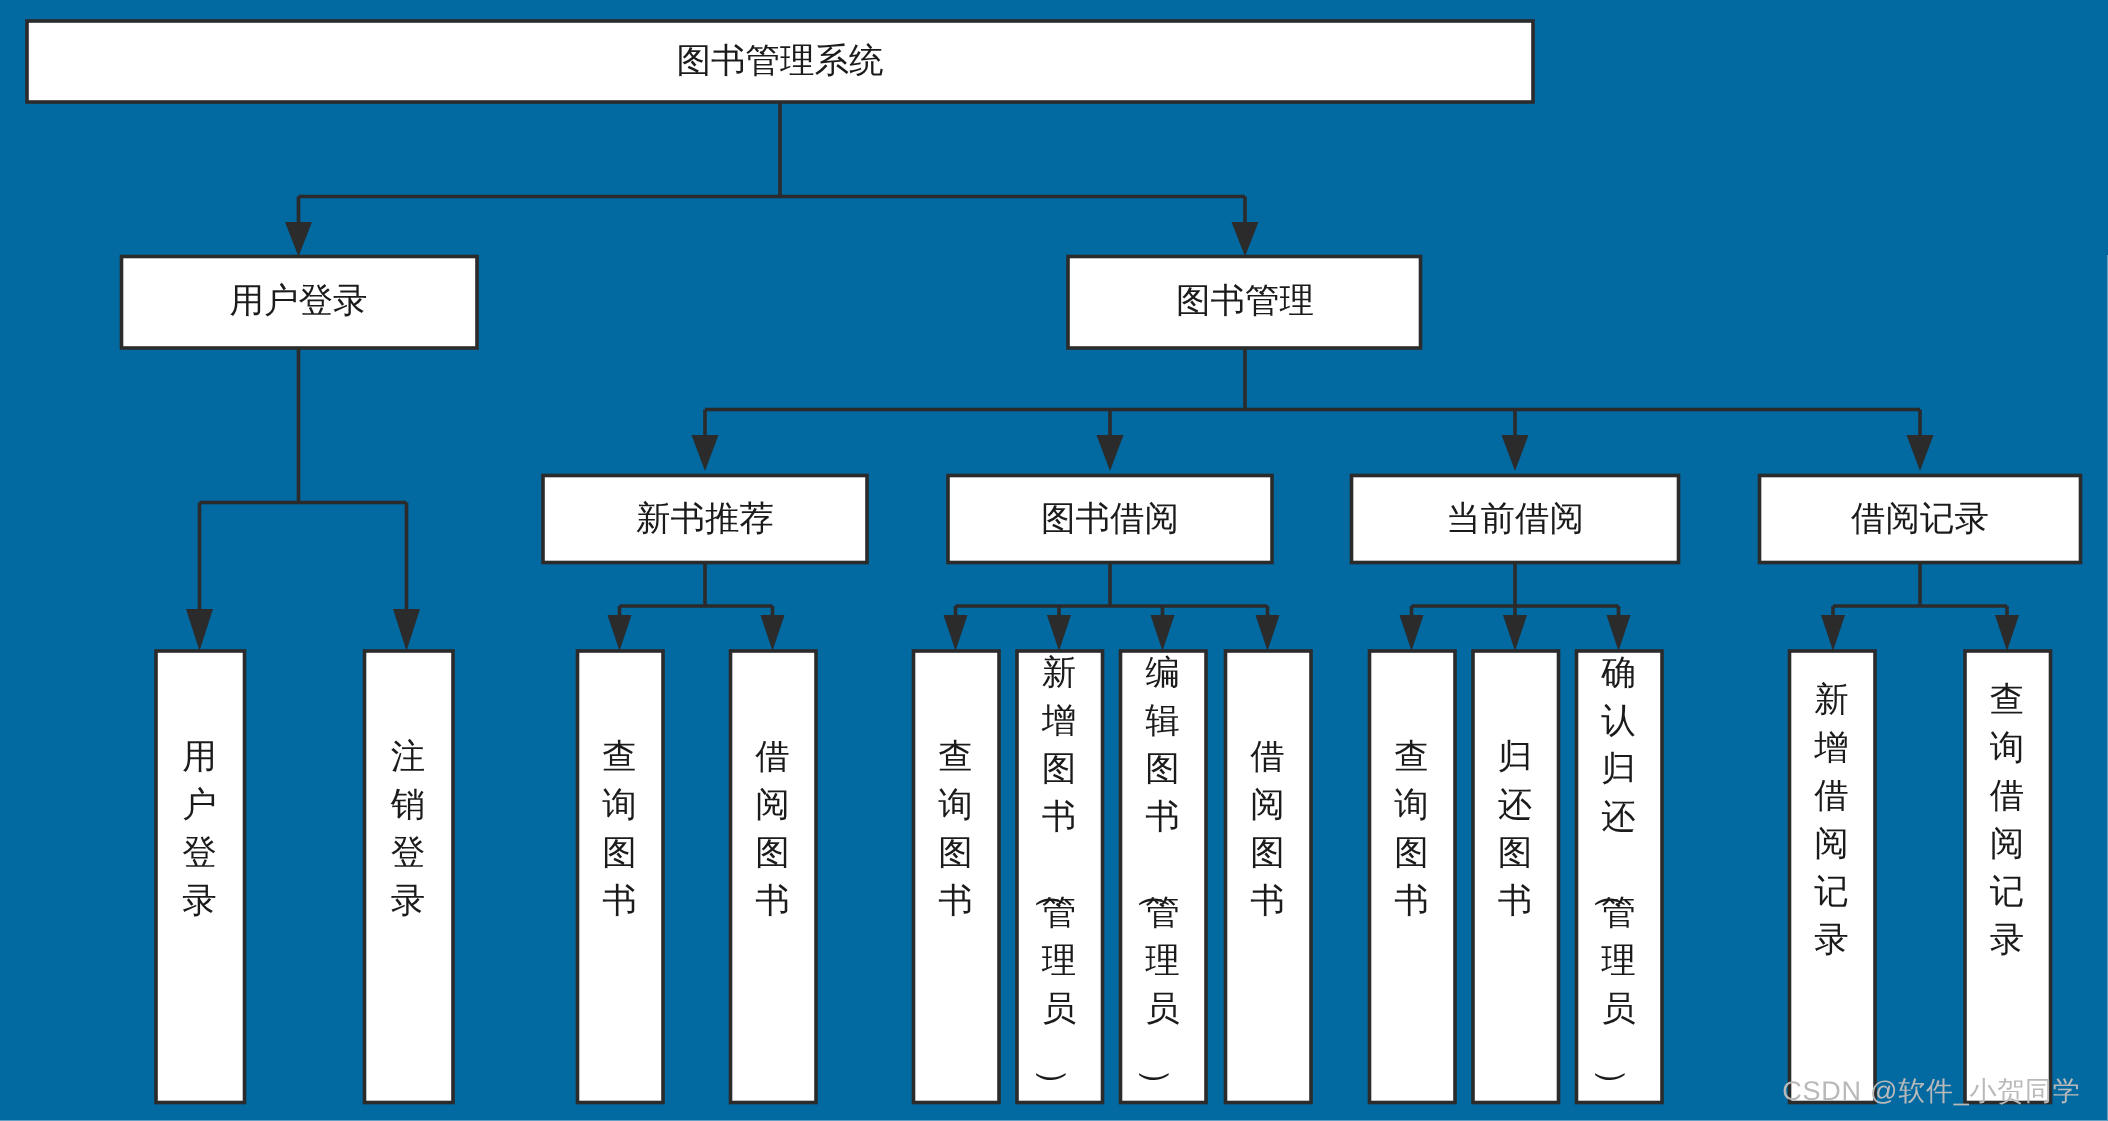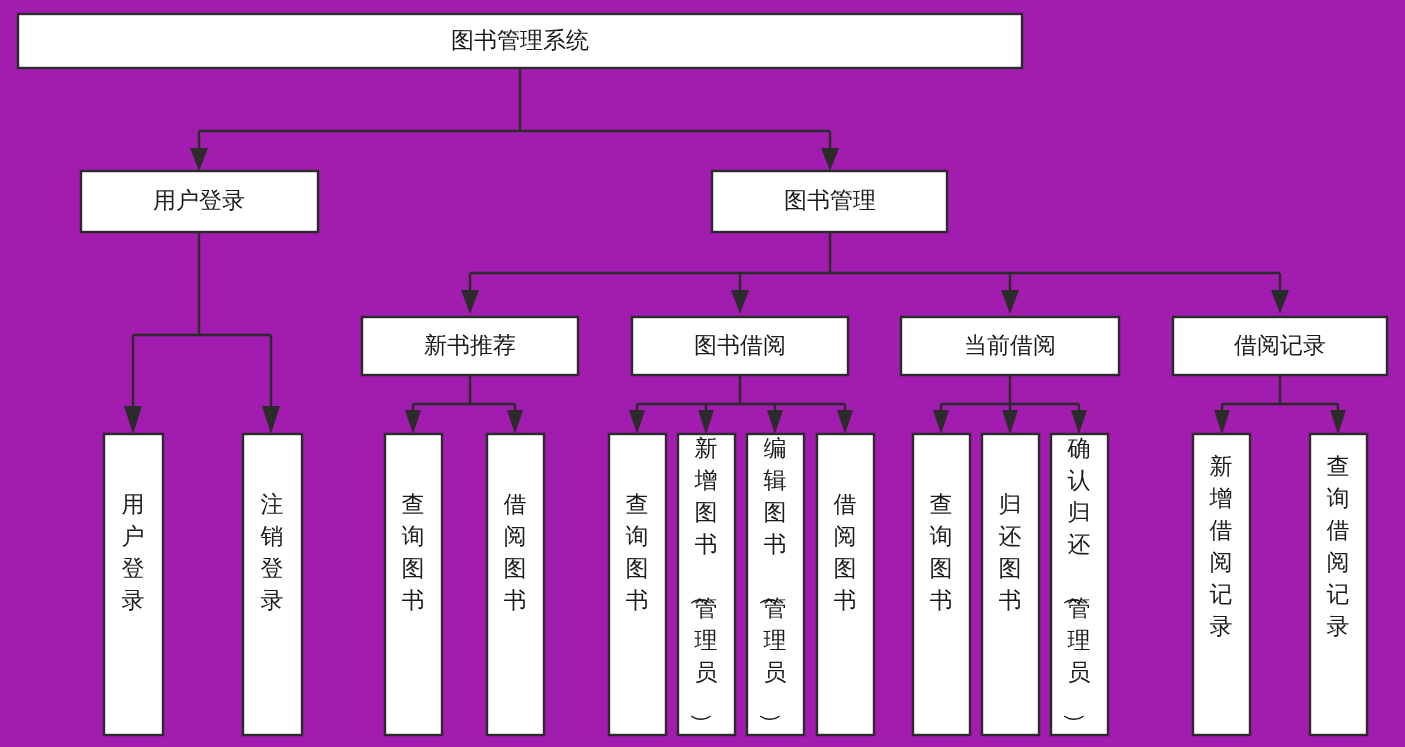--- a/index.html
+++ b/index.html
@@ -12,21 +12,21 @@
     width: 1405px;
     height: 747px;
     font-family: "Liberation Sans", "DejaVu Sans", sans-serif;
     overflow: hidden;
     position: relative;
   }
   #diagram-root {
     position: relative;
     width: 1405px;
     height: 747px;
-    background: #a21caf;
+    background: #0369a1;
   }
   svg#tree-svg {
     position: absolute;
     left: 0;
     top: 0;
     width: 1405px;
     height: 747px;
     display: block;
   }
   .node-box {
@@ -240,14 +240,15 @@
       </g>
 
       <g>
         <rect class="node-box" x="1310" y="434" width="57" height="301"></rect>
         <text class="node-label-vertical" x="1338" y="474"><tspan x="1338" y="474">查</tspan><tspan x="1338" y="506">询</tspan><tspan x="1338" y="538">借</tspan><tspan x="1338" y="570">阅</tspan><tspan x="1338" y="602">记</tspan><tspan x="1338" y="634">录</tspan></text>
       </g>
 
     </g>
   </svg>
 
+  <div class="watermark">CSDN @软件_小贺同学</div>
 
 </div>
 
 </body></html>

